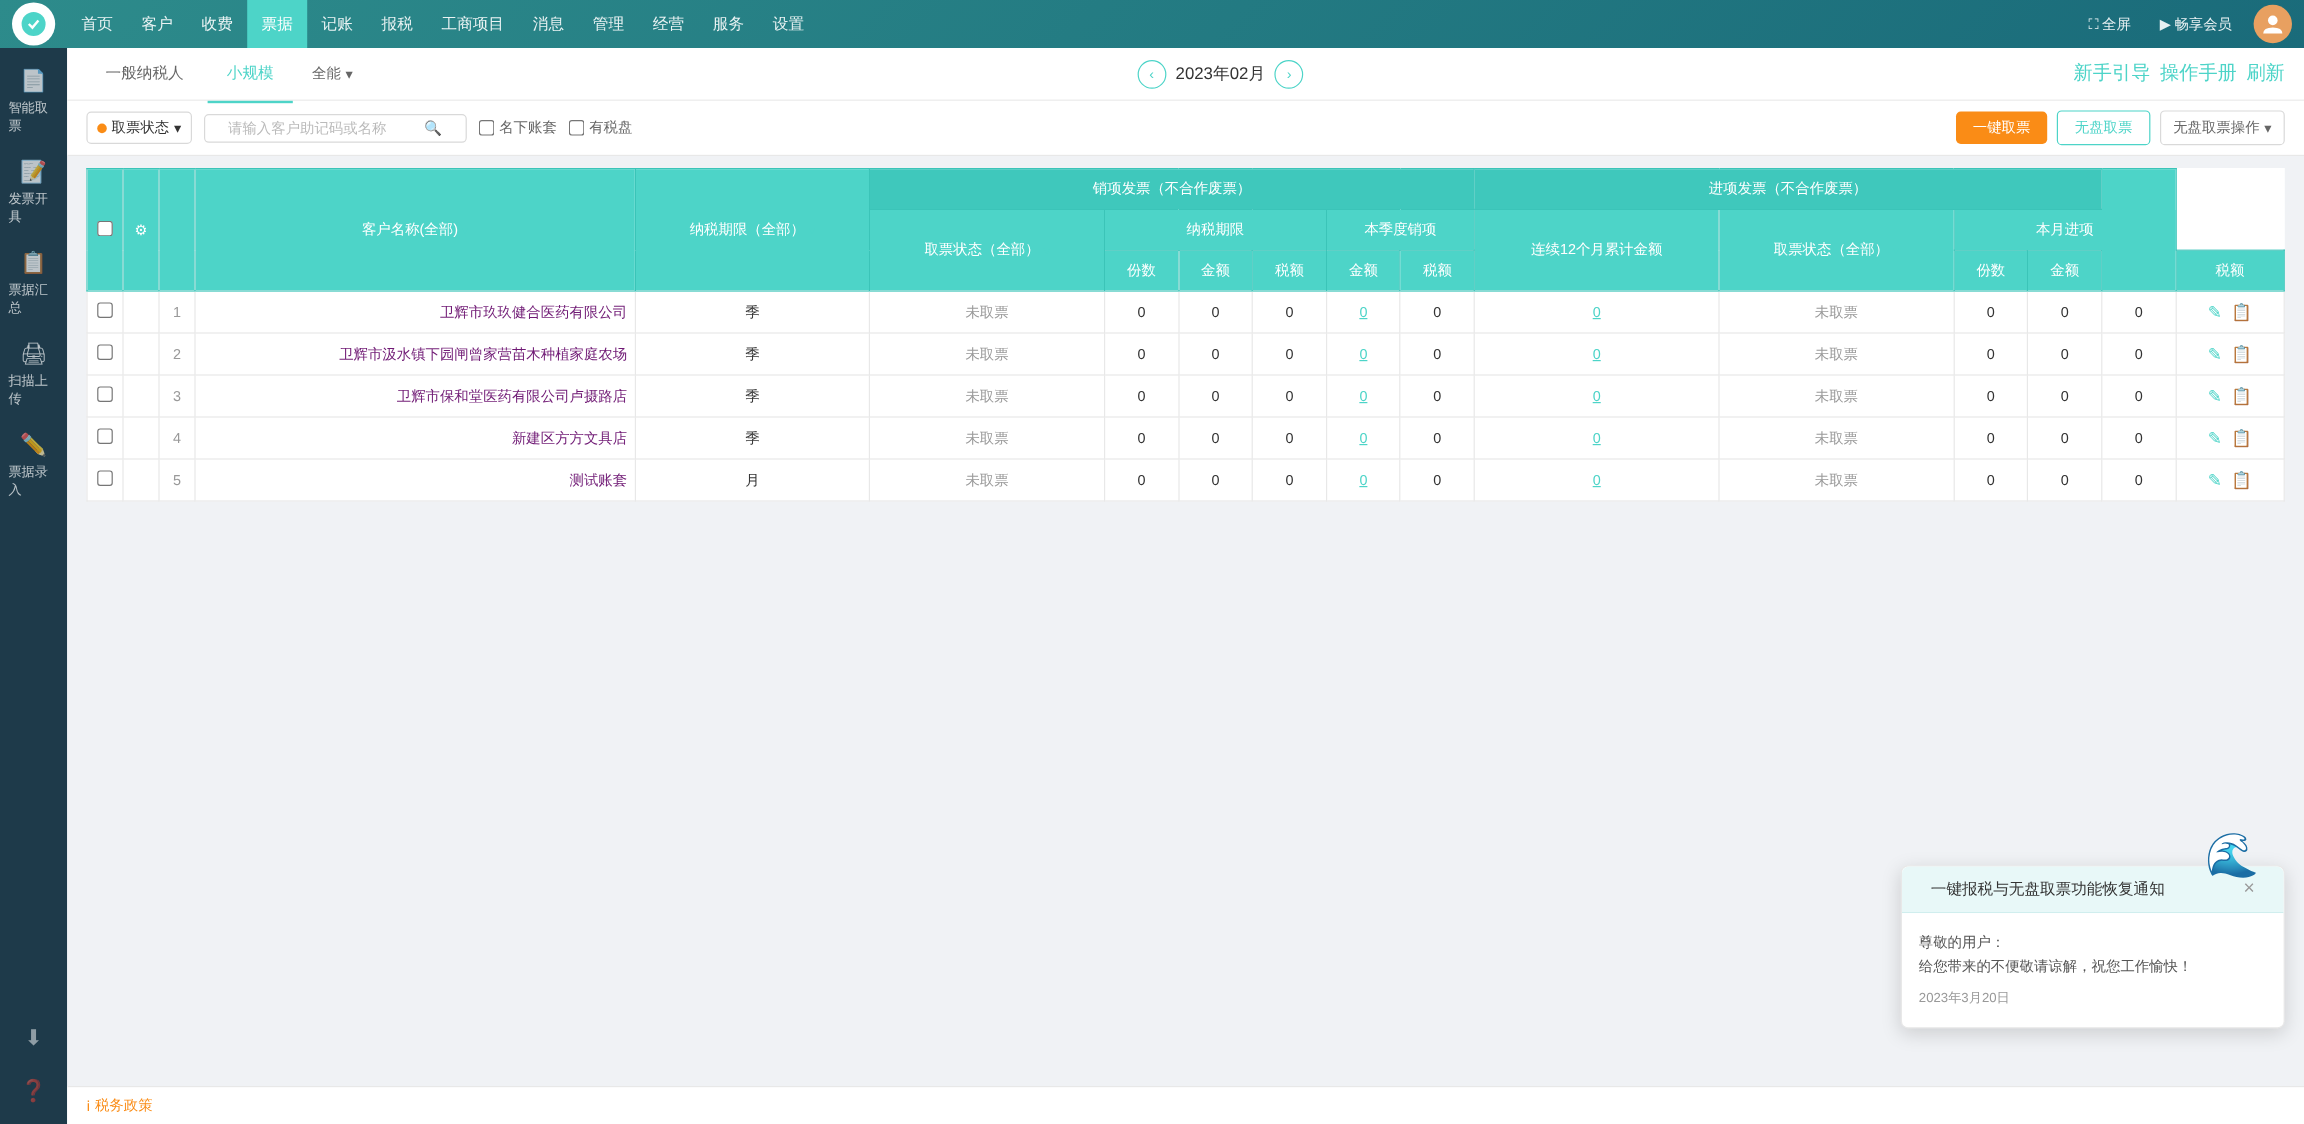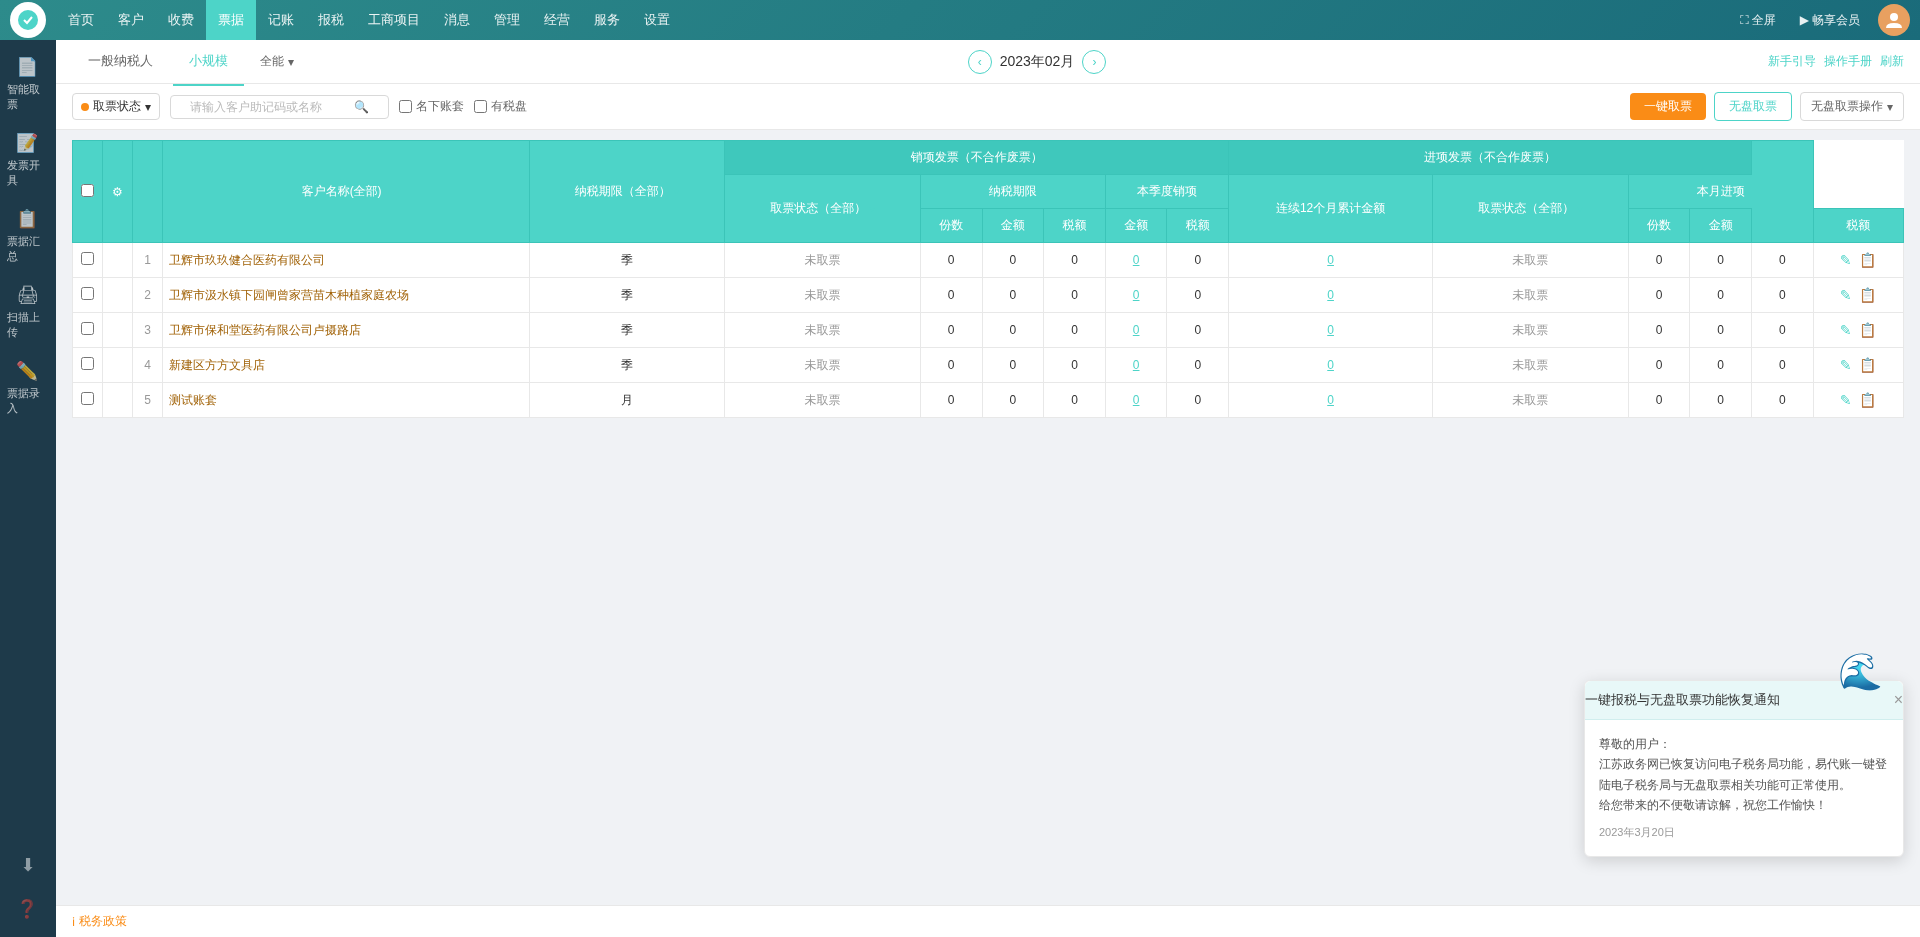--- a/index.html
+++ b/index.html
@@ -145,21 +145,21 @@
       border: 1px solid #4dd4c8;
       background: white;
       display: flex; align-items: center; justify-content: center;
       cursor: pointer;
       color: #4dd4c8; font-size: 12px;
     }
     .period-text { color: #333; }
 
     .sub-tabs-actions {
       display: flex; align-items: center; gap: 8px;
-      font-size: 12px; color: #4dd4c8; cursor: pointer;
+      font-size: 16px; color: #4dd4c8; cursor: pointer;
     }
     .sub-tabs-actions span { cursor: pointer; }
 
     
     .toolbar {
       background: white;
       padding: 8px 16px;
       display: flex; align-items: center; gap: 10px;
       border-bottom: 1px solid #e8e8e8;
     }
@@ -260,21 +260,21 @@
 
     .data-table td {
       padding: 7px 6px;
       text-align: center;
       border: 1px solid #e8e8e8;
       color: #333;
       white-space: nowrap;
     }
 
     .data-table .row-num { color: #999; width: 30px; }
-    .data-table .company-name { text-align: left; color: #a16207; max-width: 220px; overflow: hidden; text-overflow: ellipsis; }
+    .data-table .company-name { text-align: right; color: #701a75; max-width: 220px; overflow: hidden; text-overflow: ellipsis; }
     .data-table .link { color: #4dd4c8; cursor: pointer; text-decoration: underline; }
     .data-table .status-badge { color: #999; }
 
     .checkbox-col { width: 30px; }
     .settings-col { width: 30px; cursor: pointer; color: #666; }
 
     .row-actions { display: flex; align-items: center; justify-content: center; gap: 4px; }
     .action-btn { cursor: pointer; color: #4dd4c8; font-size: 14px; padding: 2px; }
 
     
@@ -285,21 +285,21 @@
       width: 320px;
       background: white;
       border: 1px solid #e8e8e8;
       border-radius: 6px;
       box-shadow: 0 4px 16px rgba(0,0,0,0.15);
       font-size: 12px;
       z-index: 1000;
     }
     .notification-header {
       background: #e8f8f8;
-      padding: 10px 0;
+      padding: 10px 24px;
       border-bottom: 1px solid #d0eeee;
       display: flex; align-items: center; justify-content: space-between;
       border-radius: 6px 6px 0 0;
     }
     .notification-title { font-size: 13px; font-weight: 500; color: #333; }
     .notification-close { cursor: pointer; color: #999; font-size: 16px; }
     .notification-body { padding: 14px; color: #555; line-height: 1.7; }
     .notification-date { color: #999; font-size: 11px; margin-top: 8px; }
 
     
@@ -633,17 +633,16 @@
 <div class="notification-popup">
   <div style="position:relative;">
     <div style="position:absolute; top:-30px; right:20px; color:#4dd4c8; font-size:36px;">🌊</div>
   </div>
   <div class="notification-header">
     <span class="notification-title">一键报税与无盘取票功能恢复通知</span>
     <span class="notification-close">×</span>
   </div>
   <div class="notification-body">
     <div>尊敬的用户：</div>
-    <div>江苏政务网已恢复访问电子税务局功能，易代账一键登陆电子税务局与无盘取票相关功能可正常使用。</div>
     <div>给您带来的不便敬请谅解，祝您工作愉快！</div>
     <div class="notification-date">2023年3月20日</div>
   </div>
 </div>
 
 </body></html>

